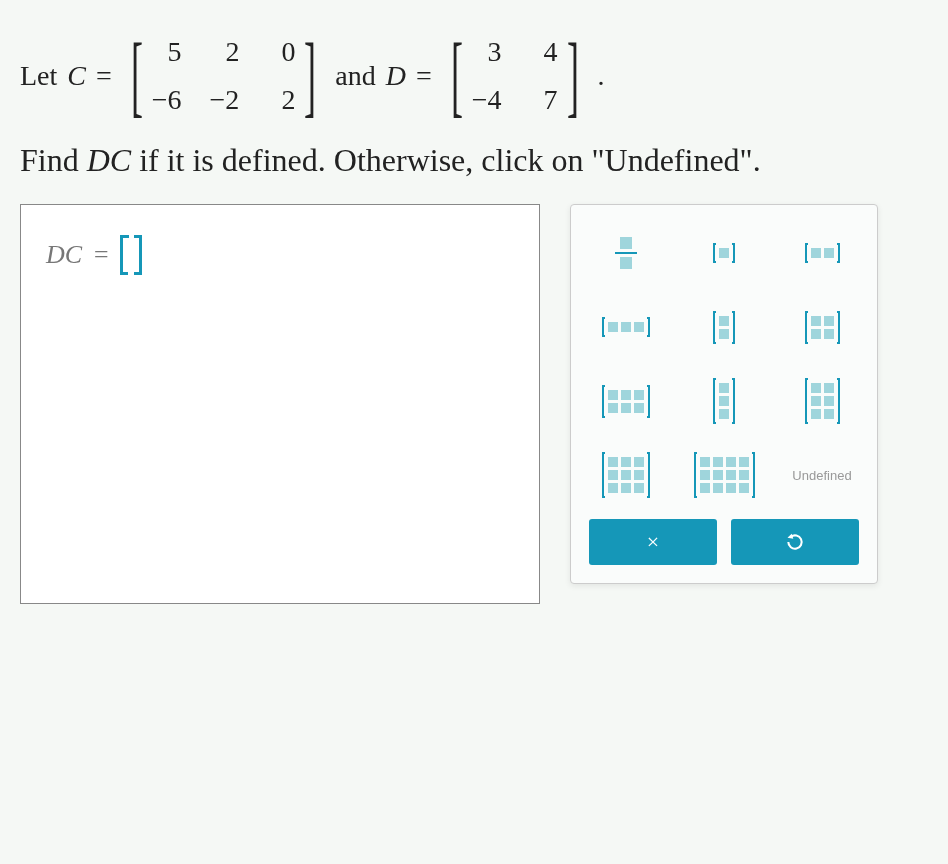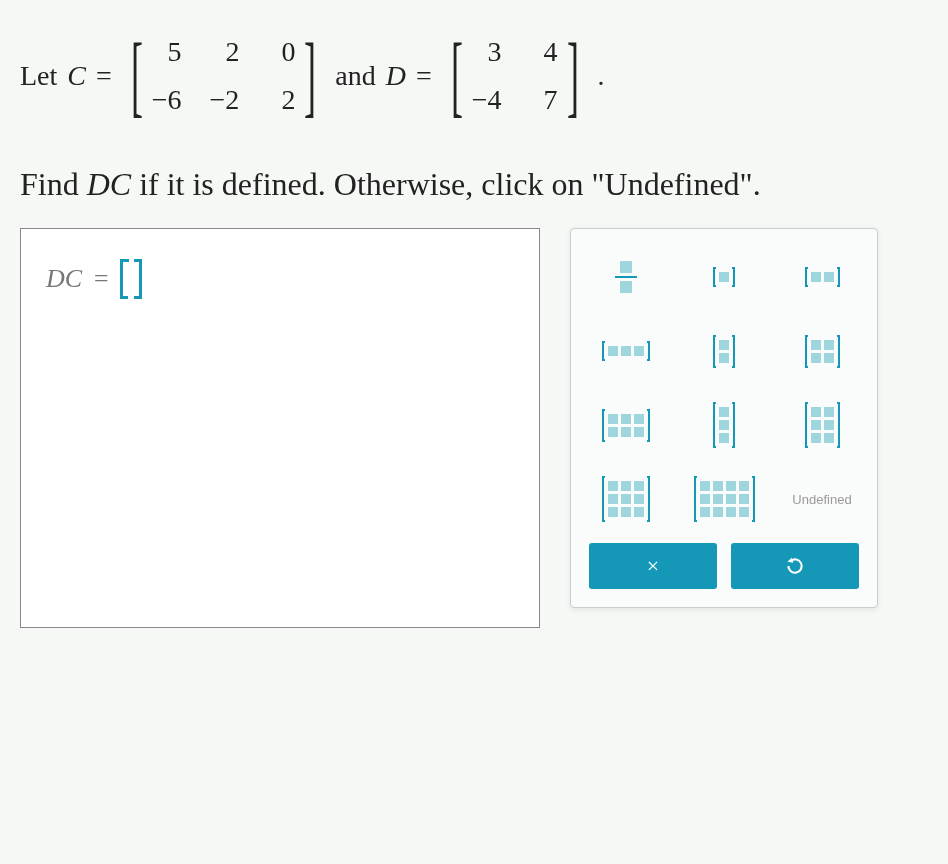--- a/index.html
+++ b/index.html
@@ -11,21 +11,21 @@
     color: #222;
     width: 948px;
     height: 864px;
   }
   .problem-statement {
     display: flex;
     align-items: center;
     gap: 10px;
     font-size: 28px;
     flex-wrap: wrap;
-    margin-bottom: 44px;
+    margin-bottom: 20px;
   }
   .math-var { font-style: italic; font-family: Georgia, serif; }
   .matrix {
     display: inline-flex;
     align-items: center;
   }
   .matrix-bracket-left,
   .matrix-bracket-right {
     font-size: 90px;
     line-height: 0.85;

